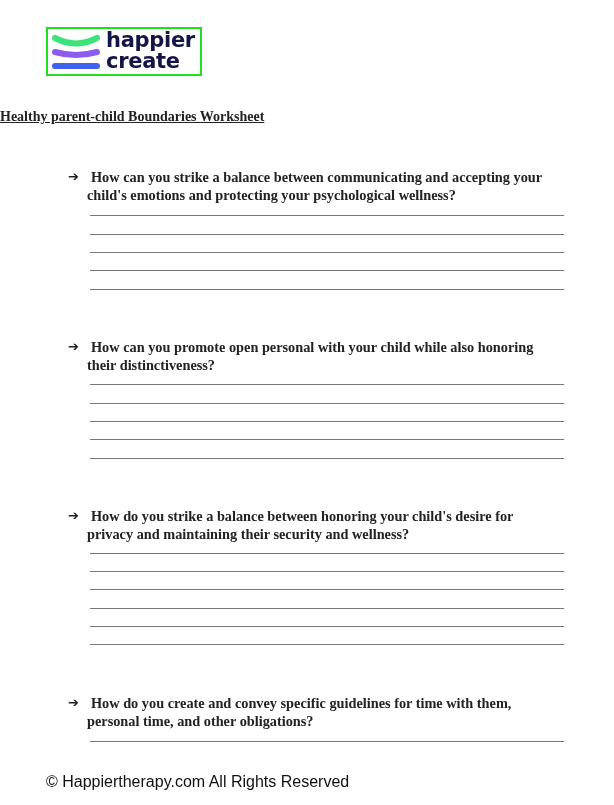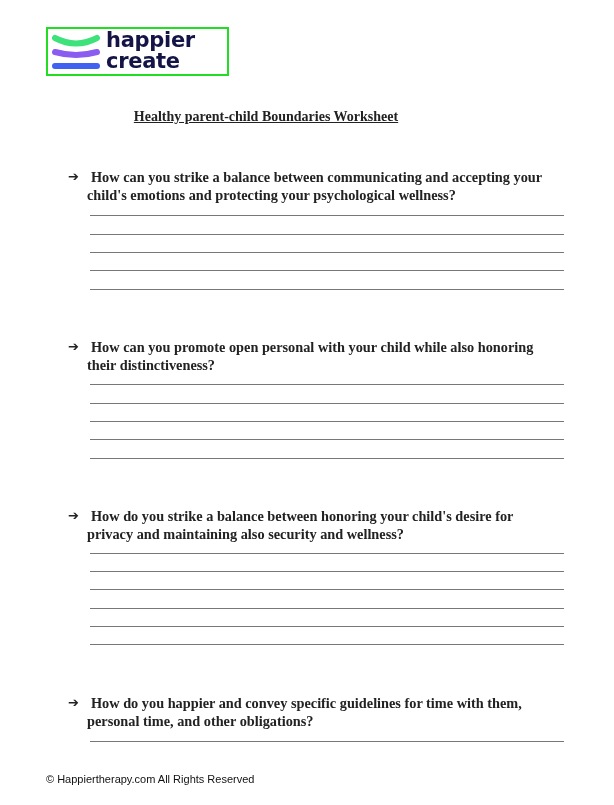--- a/index.html
+++ b/index.html
@@ -1,25 +1,25 @@
 <!DOCTYPE html>
 <html><head>
   <meta charset="utf-8">
   <style>
     html, body { margin: 0; padding: 0; background: #ffffff; }
     body { width: 614px; height: 805px; position: relative; overflow: hidden; font-family: "Liberation Serif", serif; color: #222; }
-    .logo { position: absolute; left: 46px; top: 27px; width: 183px; height: 49px; border: 2px solid #22dd22; box-sizing: border-box; }
+    .logo { position: absolute; left: 46px; top: 27px; width: 156px; height: 49px; border: 2px solid #22dd22; box-sizing: border-box; }
     .logo-bars { position: absolute; left: 3px; top: 4px; width: 50px; height: 40px; }
     .logo-text { position: absolute; left: 58px; top: 1px; font-family: "DejaVu Sans", sans-serif; font-weight: bold; color: #141446; font-size: 21px; line-height: 21px; letter-spacing: -0.3px; }
-    .title { position: absolute; left: 0; width: 532px; top: 109px; text-align: center; font-weight: bold; font-size: 14px; text-decoration: underline; color: #222; }
+    .title { position: absolute; left: 0; width: 532px; top: 109px; font-weight: bold; font-size: 14px; text-decoration: underline; color: #222; }
     .question { position: absolute; left: 68px; width: 480px; font-weight: bold; font-size: 14.3px; line-height: 18px; color: #222; }
     .q-arrow { position: absolute; left: 0; top: 0; font-family: "DejaVu Sans", sans-serif; font-size: 13px; }
     .q-text { display: block; padding-left: 19px; text-indent: 4px; }
     .line { position: absolute; left: 90px; width: 474px; height: 0; border-top: 1.3px solid #777; }
-    .footer { position: absolute; left: 46px; top: 773px; font-family: "Liberation Sans", sans-serif; font-size: 11px; color: #111; }
+    .footer { position: absolute; left: 46px; top: 773px; font-family: "Liberation Sans", sans-serif; font-size: 16px; color: #111; }
   </style>
 </head>
 <body>
 
 <div class="logo">
   <svg class="logo-bars" viewBox="0 0 50 40">
     <path d="M4 5 Q25 16 46 5" stroke="#3ee27a" stroke-width="6" fill="none" stroke-linecap="round"></path>
     <path d="M4 19 Q25 25 46 19" stroke="#8a5cf0" stroke-width="6" fill="none" stroke-linecap="round"></path>
     <path d="M4 33 L46 33" stroke="#3f63f0" stroke-width="6" fill="none" stroke-linecap="round"></path>
   </svg>
@@ -50,32 +50,32 @@
 <div>
   <div class="line" style="top:384px;"></div>
   <div class="line" style="top:403px;"></div>
   <div class="line" style="top:421px;"></div>
   <div class="line" style="top:439px;"></div>
   <div class="line" style="top:458px;"></div>
 </div>
 
 <div class="question" style="top:507px;">
   <span class="q-arrow">➔</span>
-  <span class="q-text">How do you strike a balance between honoring your child's desire for privacy and maintaining also security and wellness?</span>
+  <span class="q-text">How do you strike a balance between honoring your child's desire for privacy and maintaining their security and wellness?</span>
 </div>
 <div>
   <div class="line" style="top:553px;"></div>
   <div class="line" style="top:571px;"></div>
   <div class="line" style="top:589px;"></div>
   <div class="line" style="top:608px;"></div>
   <div class="line" style="top:626px;"></div>
   <div class="line" style="top:644px;"></div>
 </div>
 
 <div class="question" style="top:694px;">
   <span class="q-arrow">➔</span>
-  <span class="q-text">How do you happier and convey specific guidelines for time with them, personal time, and other obligations?</span>
+  <span class="q-text">How do you create and convey specific guidelines for time with them, personal time, and other obligations?</span>
 </div>
 <div>
   <div class="line" style="top:741px;"></div>
 </div>
 
 <div class="footer">© Happiertherapy.com All Rights Reserved</div>
 
 </body></html>

